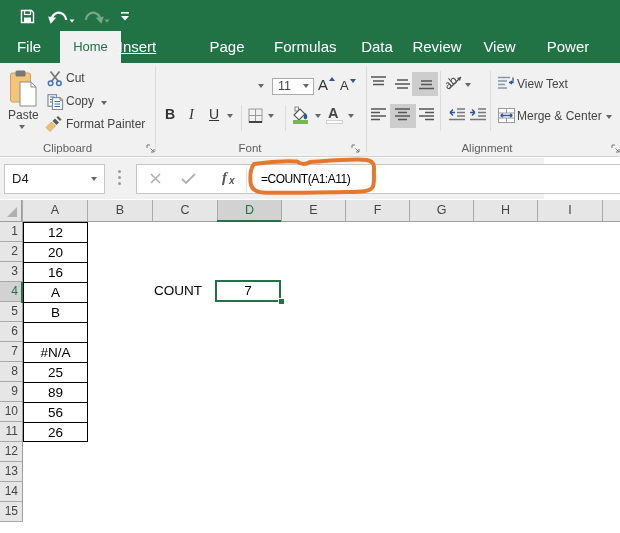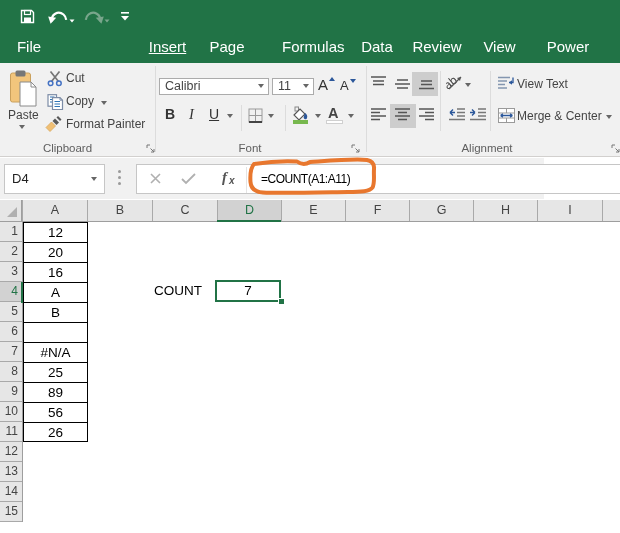--- a/index.html
+++ b/index.html
@@ -48,23 +48,24 @@
  <path d="M22.5 11.5 h5 l-2.5 3 z" fill="#79a68c"></path>
 </svg>
 <svg class="abs" style="left:120px;top:11px" width="10" height="11" viewBox="0 0 10 11">
  <rect x="1" y="1" width="8" height="1.6" fill="#fff"></rect>
  <path d="M1 5 h8 l-4 4.5 z" fill="#fff"></path>
 </svg>
 </div>
 
 <div class="abs" id="tabbar">
  <div class="tab" style="left:8px;width:42px;">File</div>
- <div class="tab" style="left:146px;width:43px;text-decoration:underline;">Insert</div>
+ <div id="hometab">Home</div>
+ <div class="tab" style="left:116px;width:43px;text-decoration:underline;">Insert</div>
  <div class="tab" style="left:186px;width:82px;">Page Layout</div>
- <div class="tab" style="left:282px;width:62px;">Formulas</div>
+ <div class="tab" style="left:274px;width:62px;">Formulas</div>
  <div class="tab" style="left:359px;width:36px;">Data</div>
  <div class="tab" style="left:412px;width:50px;">Review</div>
  <div class="tab" style="left:481px;width:37px;">View</div>
  <div class="tab" style="left:530px;width:76px;">Power Pivot</div>
 </div>
 
 <div class="abs" id="ribbon">
  <div class="gsep" style="left:155px"></div>
  <div class="gsep" style="left:366px"></div>
 
@@ -95,21 +96,20 @@
   <path d="M1 12.5 L6.5 7 L10.5 11 L5 16.5 Z" fill="#f0bf74" stroke="#d8a85e" stroke-width="0.8"></path>
   <path d="M7.5 6 L10 3.5 L14 7.5 L11.5 10 Z" fill="#595959"></path>
   <path d="M11.5 2.5 L13 1 L16.5 4.5 L15 6 Z" fill="#595959"></path>
  </svg>
  <div class="rtext" style="left:66px;top:54px;">Format Painter</div>
  <div class="glabel" style="left:20px;width:95px;">Clipboard</div>
  <svg class="abs" style="left:146px;top:81px" width="9" height="9" viewBox="0 0 9 9">
   <path d="M1 1 v3 M1 1 h3 M8 8 l-3.5 -3.5 M8 8 v-3 M8 8 h-3" stroke="#777" stroke-width="1" fill="none"></path>
  </svg>
 
- <div class="combo" style="left:159px;top:15px;width:110px;height:17px;line-height:15px;padding-left:5px;">Calibri</div>
  <div class="dropA" style="left:258px;top:21px;"></div>
  <div class="combo" style="left:272px;top:15px;width:42px;height:17px;line-height:15px;padding-left:5px;">11</div>
  <div class="dropA" style="left:303px;top:21px;"></div>
  <div class="rtext" style="left:318px;top:13px;font-size:15px;color:#333;">A</div>
  <div class="dropA" style="left:329px;top:14px;border-top:none;border-bottom:4px solid #2b579a;"></div>
  <div class="rtext" style="left:340px;top:15px;font-size:13px;color:#333;">A</div>
  <div class="dropA" style="left:350px;top:16px;border-top-color:#2b579a;"></div>
  <div class="rtext" style="left:165px;top:43px;font-weight:bold;font-size:14px;color:#333;">B</div>
  <div class="rtext" style="left:189px;top:43px;font-style:italic;font-family:'Liberation Serif',serif;font-size:14.5px;color:#333;">I</div>
  <div class="rtext" style="left:209px;top:43px;text-decoration:underline;font-size:14px;color:#333;">U</div>

